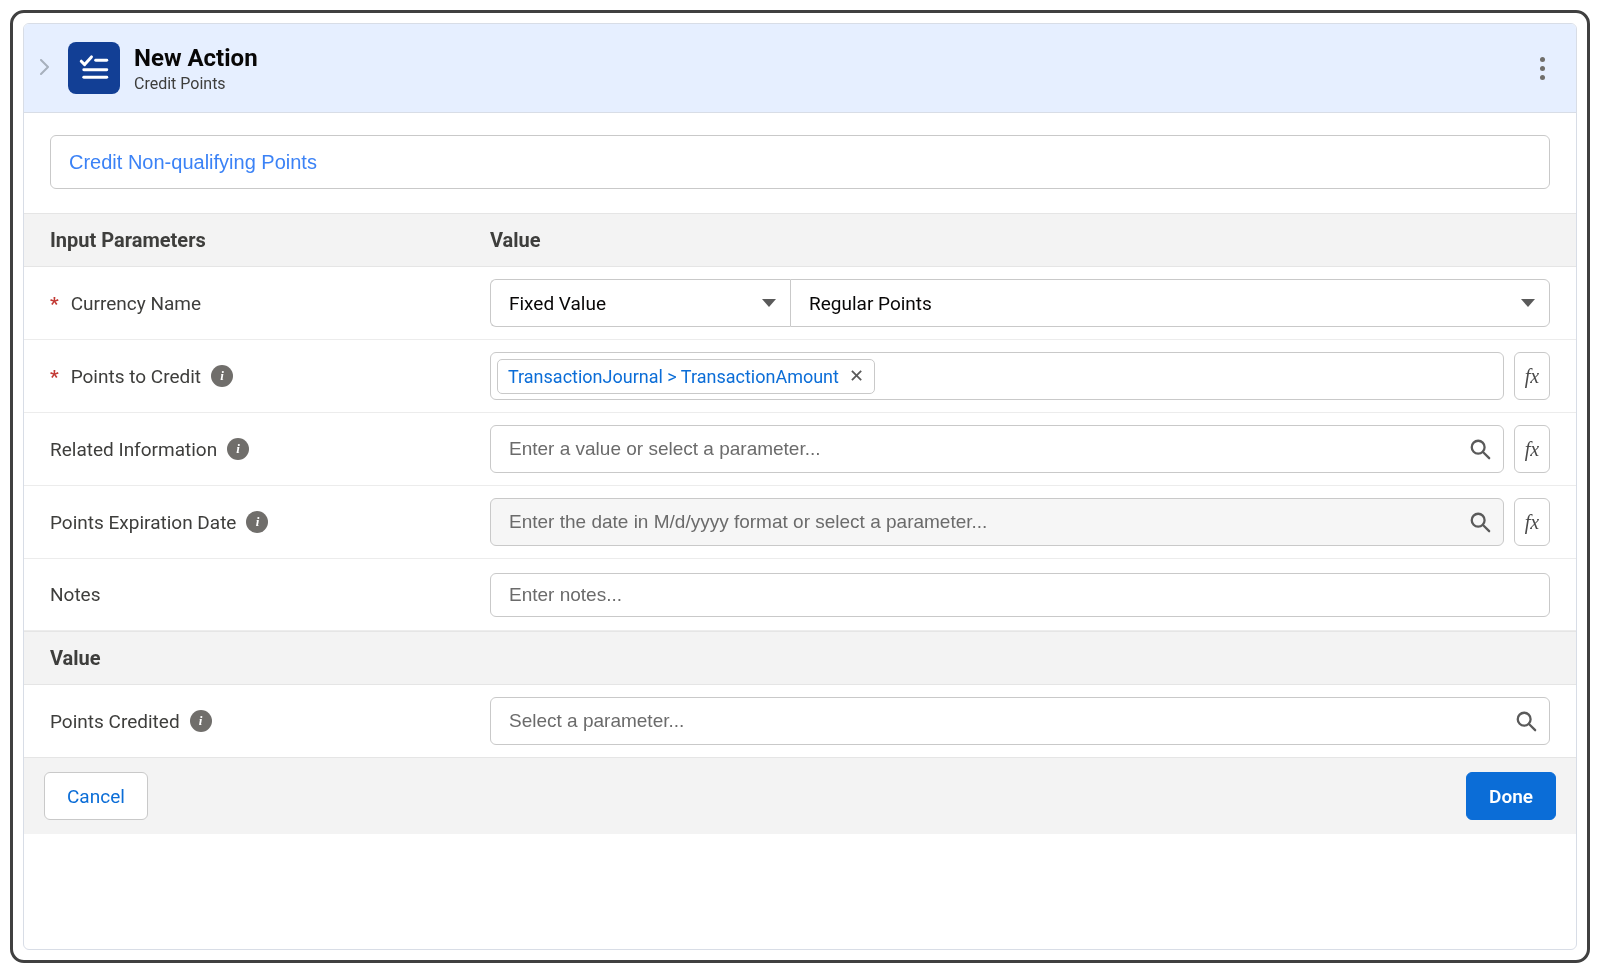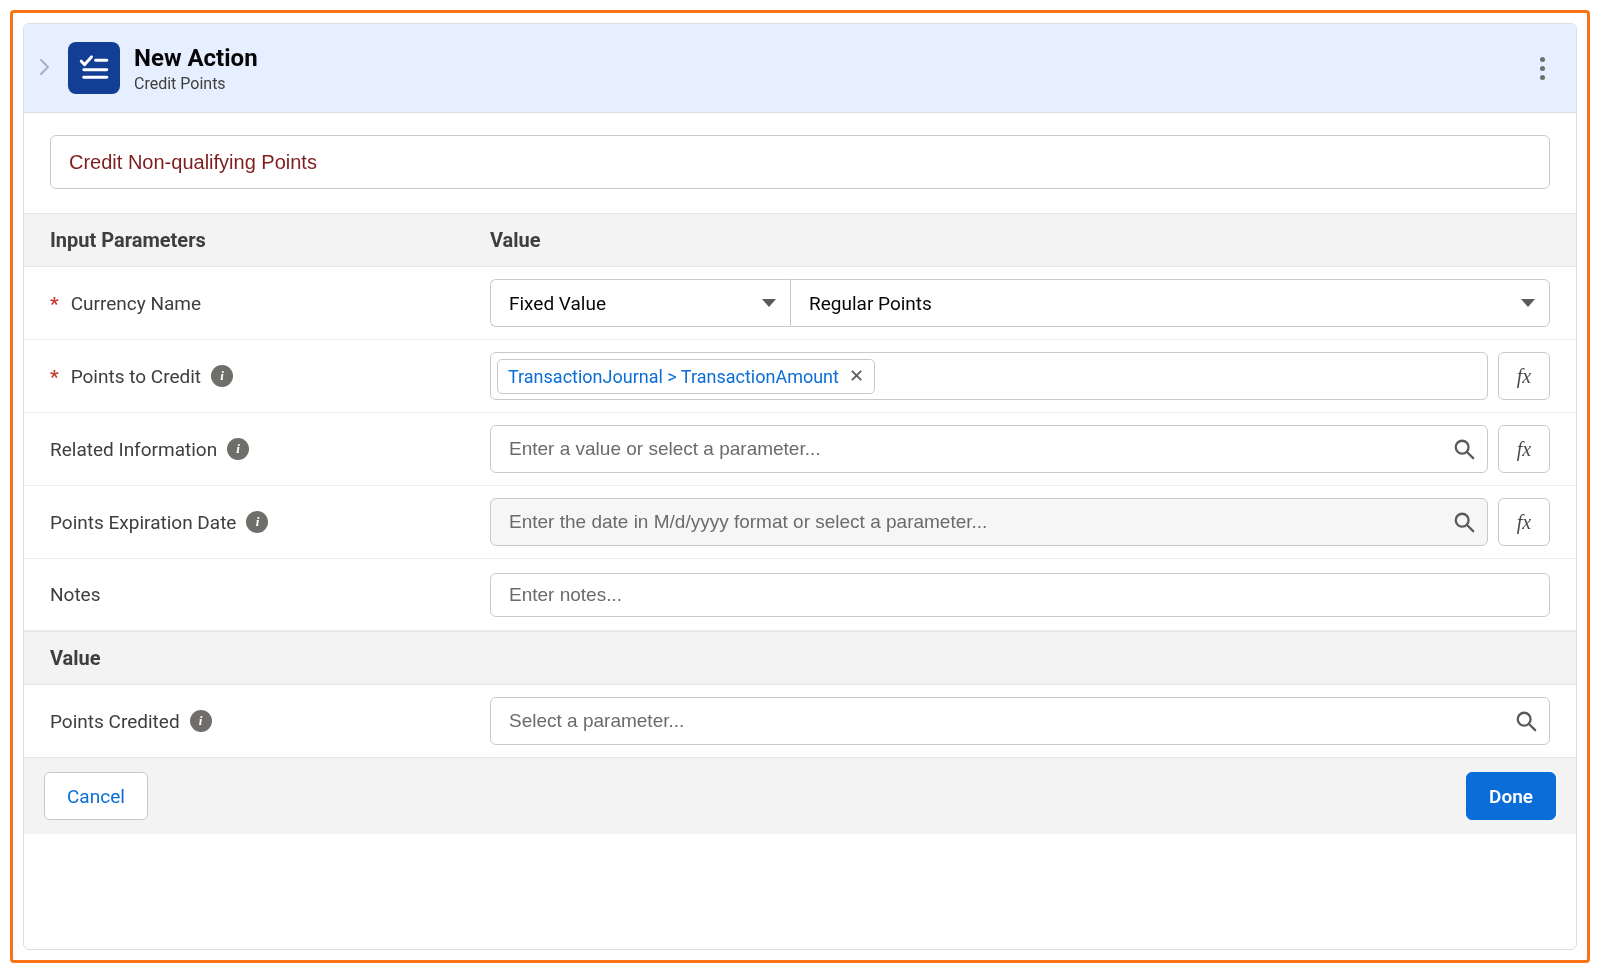--- a/index.html
+++ b/index.html
@@ -3,22 +3,22 @@
 <meta charset="utf-8">
 <style>
   * { box-sizing: border-box; margin: 0; padding: 0; }
   html, body { width: 100%; height: 100%; }
   body {
     font-family: -apple-system, BlinkMacSystemFont, "Segoe UI", Roboto, "Helvetica Neue", Arial, sans-serif;
     background: #fff;
     padding: 10px;
   }
   .frame {
-    border: 3px solid #f97316;
-    border-radius: 4px;
+    border: 3px solid #404040;
+    border-radius: 14px;
     overflow: hidden;
     background: #fff;
     width: 100%;
     height: 100%;
     display: flex;
     flex-direction: column;
   }
   .card {
     border: 1px solid #d8dde6;
     border-radius: 6px;
@@ -56,21 +56,21 @@
   .name-area { padding: 22px 26px 24px; }
   .req { color: #c23934; font-weight: 700; margin-right: 2px; }
   .label { font-size: 18px; color: #3e3e3c; margin-bottom: 8px; }
   .text-input {
     width: 100%;
     height: 54px;
     border: 1px solid #c9c9c9;
     border-radius: 6px;
     padding: 0 18px;
     font-size: 20px;
-    color: #7f1d1d;
+    color: #3b82f6;
     background: #fff;
   }
 
   
   .sec-head {
     background: #f3f3f3;
     border-top: 1px solid #e5e5e5;
     border-bottom: 1px solid #e5e5e5;
     display: flex;
     padding: 14px 26px;
@@ -169,21 +169,21 @@
     font-size: 19px; background: transparent; color: #0c4a6e;
   }
   .search-input input::placeholder { color: #6b6b6b; }
   .search-input.disabled { background: #f6f6f6; }
   .search-input .mag {
     position: absolute; right: 12px; top: 50%; transform: translateY(-50%);
     width: 22px; height: 22px; color: #5a5a5a;
   }
 
   .fx-btn {
-    width: 52px; height: 48px;
+    width: 36px; height: 48px;
     border: 1px solid #c9c9c9; border-radius: 6px;
     background: #fff; cursor: pointer;
     display: flex; align-items: center; justify-content: center;
     font-style: italic; font-family: Georgia, "Times New Roman", serif;
     font-size: 20px; color: #4a4a4a;
   }
 
   .plain-input {
     flex: 1; height: 44px;
     border: 1px solid #c9c9c9; border-radius: 6px; background: #fff;

